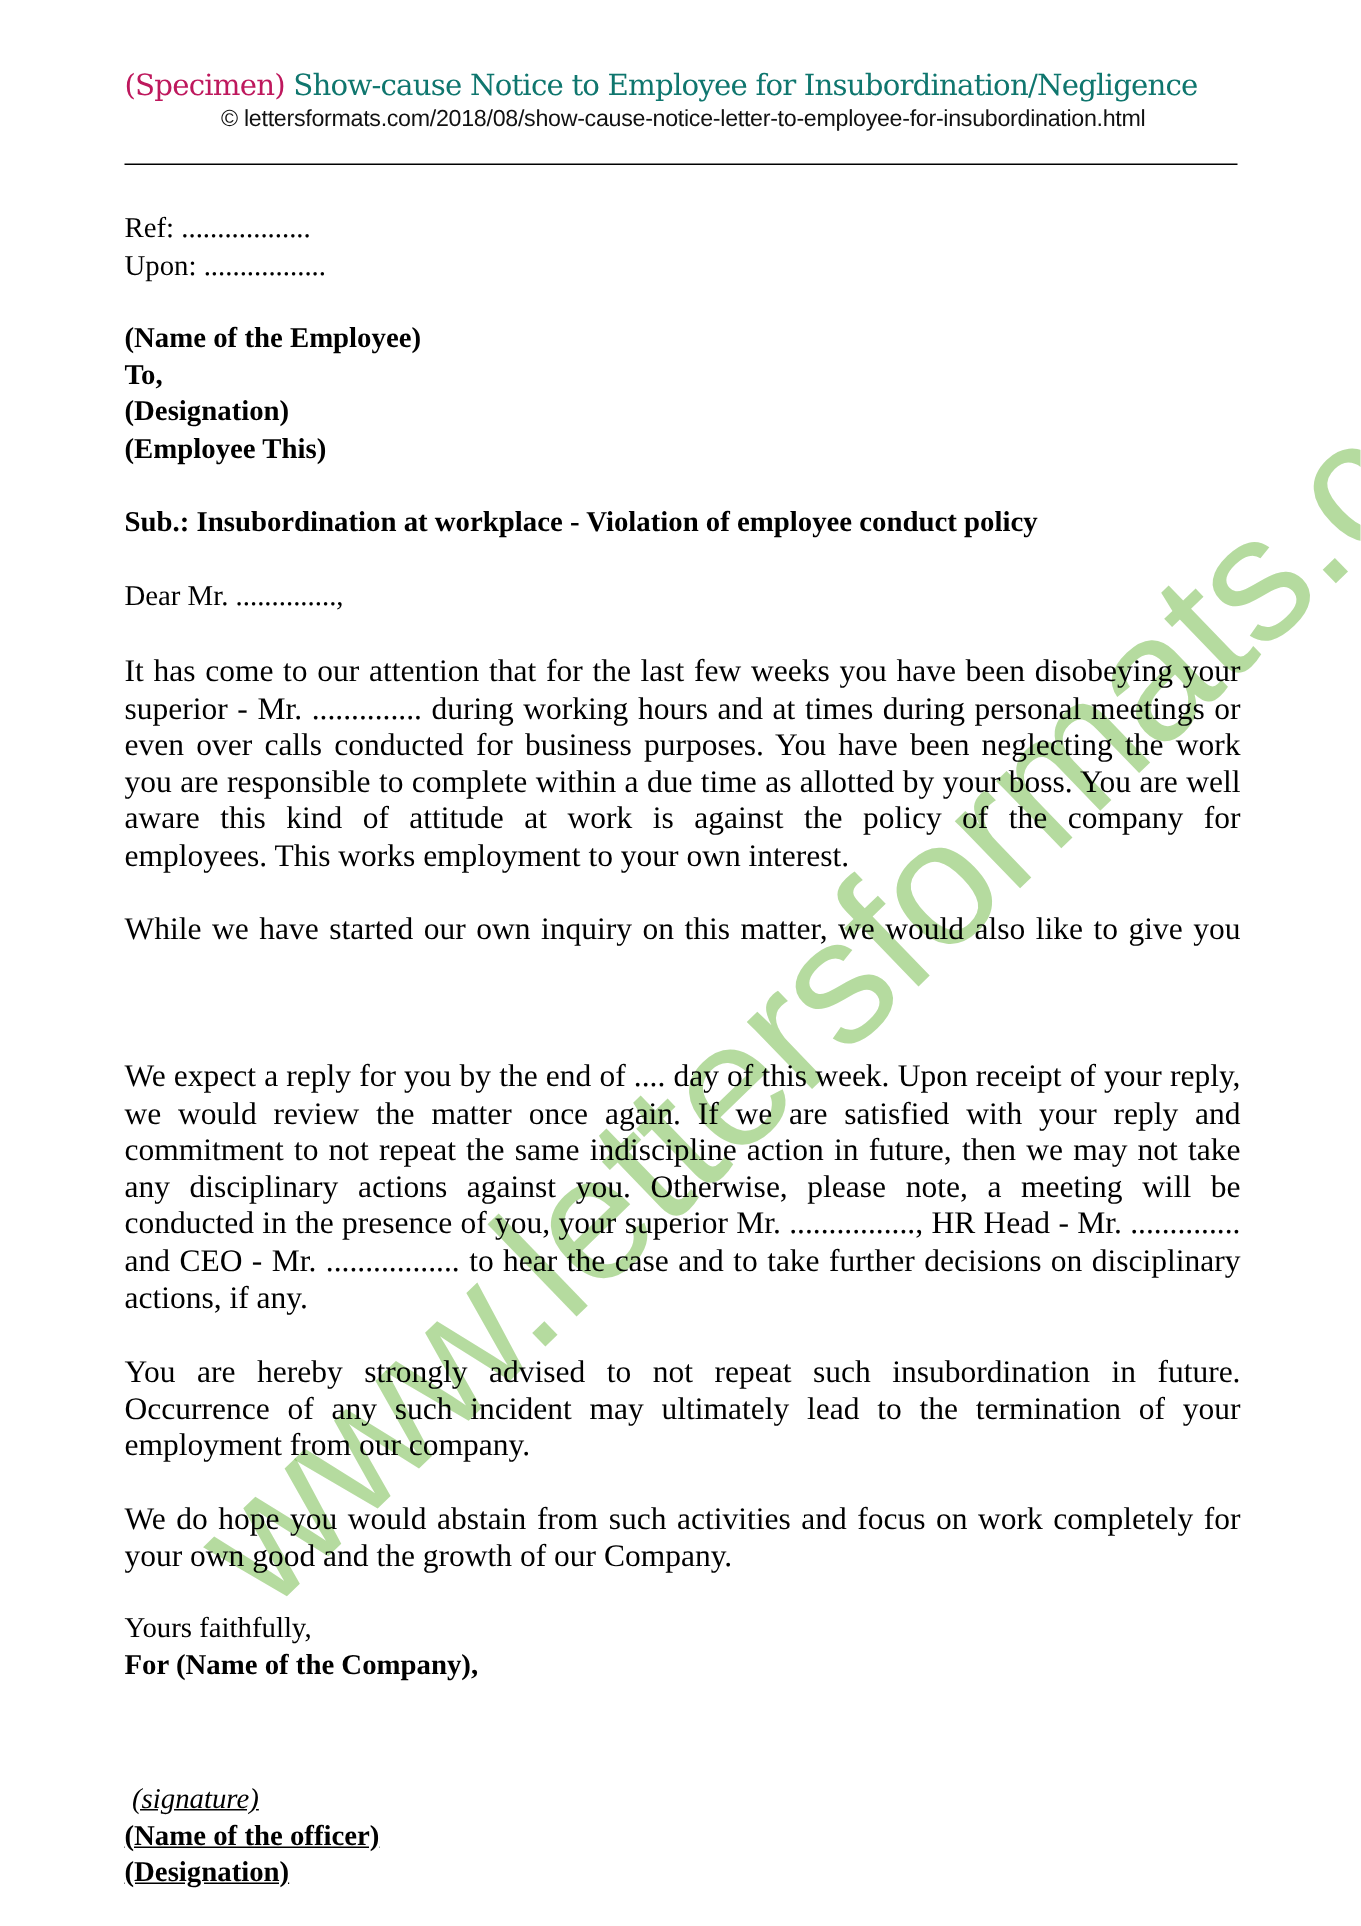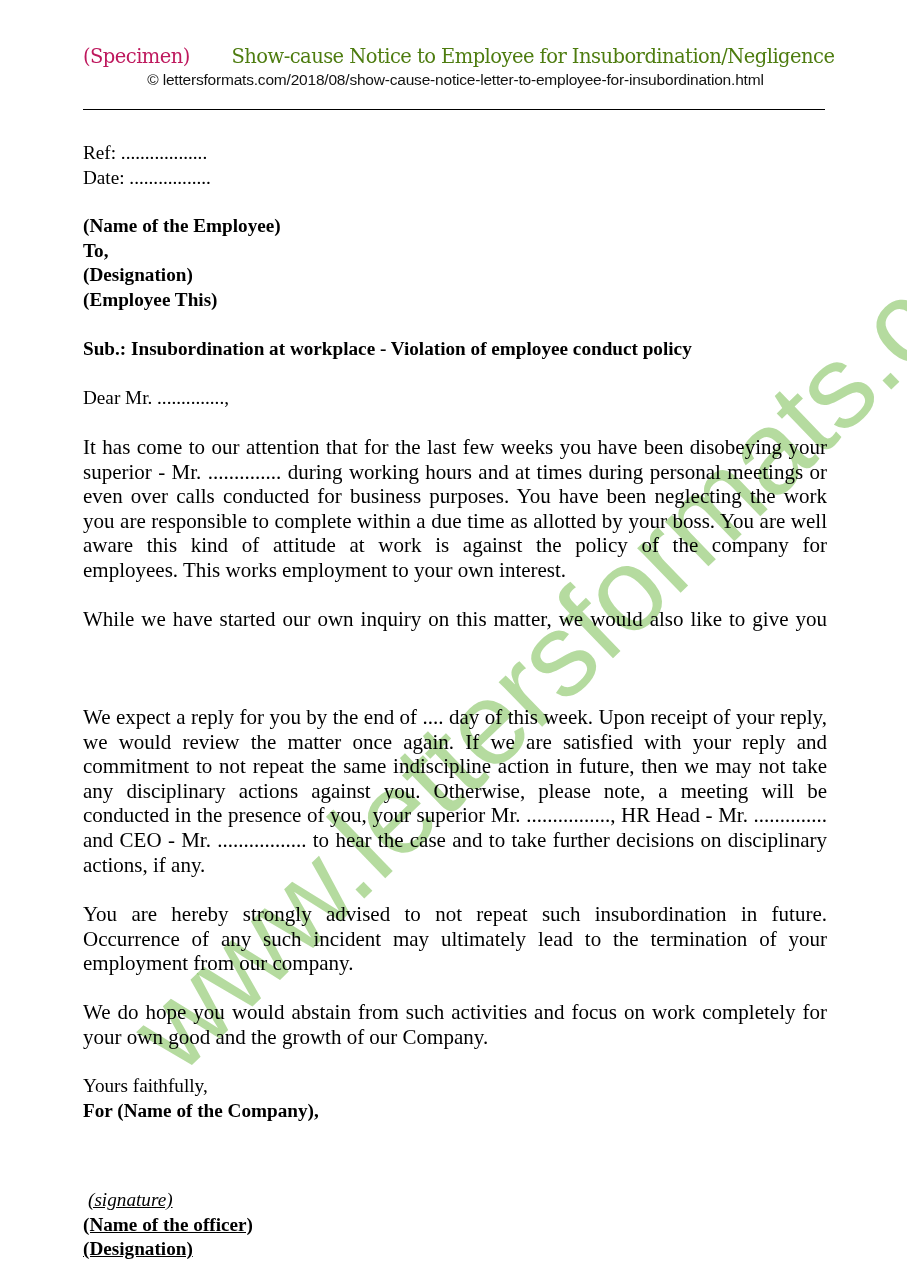--- a/index.html
+++ b/index.html
@@ -27,21 +27,21 @@
       left: 83px;
       top: 44px;
       width: 745px;
       font-family: "DejaVu Serif", "Liberation Serif", serif;
       font-size: 19.5px;
       line-height: 26px;
       white-space: nowrap;
       letter-spacing: -0.55px;
     }
     .specimen { color: #be185d; }
-    .title-main { color: #4d7c0f; margin-left: 36px; }
+    .title-main { color: #0f766e; }
     .header-url {
       position: absolute;
       left: 83px;
       top: 70px;
       width: 745px;
       text-align: center;
       font-family: "Liberation Sans", "DejaVu Sans", sans-serif;
       font-size: 15.5px;
       line-height: 20px;
       color: #111111;
@@ -112,21 +112,21 @@
 
     <div class="header-title">
       <span class="specimen">(Specimen)</span>
       <span class="title-main">Show-cause Notice to Employee for Insubordination/Negligence</span>
     </div>
     <div class="header-url">© lettersformats.com/2018/08/show-cause-notice-letter-to-employee-for-insubordination.html</div>
     <div class="separator"></div>
 
     <div class="body-text" style="top:141px;">
       <span class="line">Ref: ..................</span>
-      <span class="line">Date: .................</span>
+      <span class="line">Upon: .................</span>
     </div>
 
     <div class="body-text bold" style="top:214px;">
       <span class="line">(Name of the Employee)</span>
       <span class="line">To,</span>
       <span class="line">(Designation)</span>
       <span class="line">(Employee This)</span>
     </div>
 
     <div class="body-text bold" style="top:337px;">Sub.: Insubordination at workplace - Violation of employee conduct policy</div>

